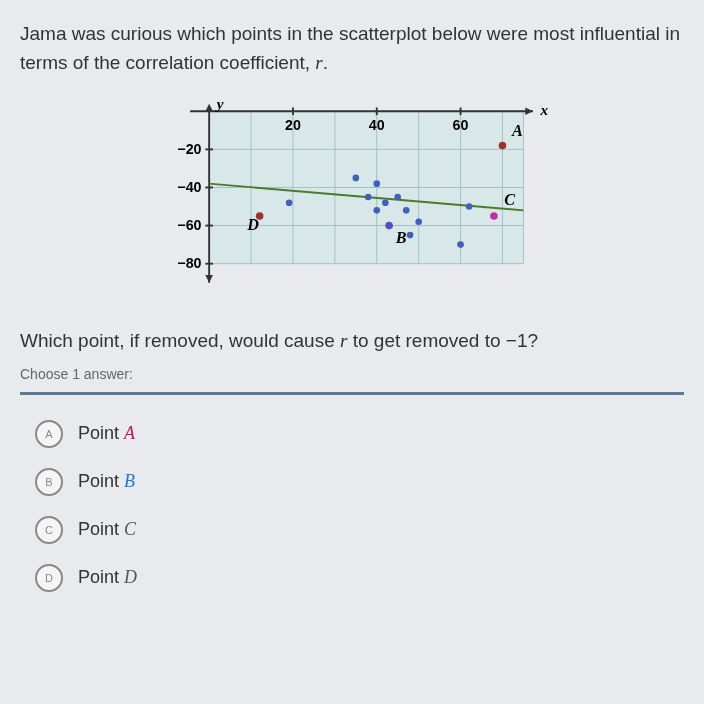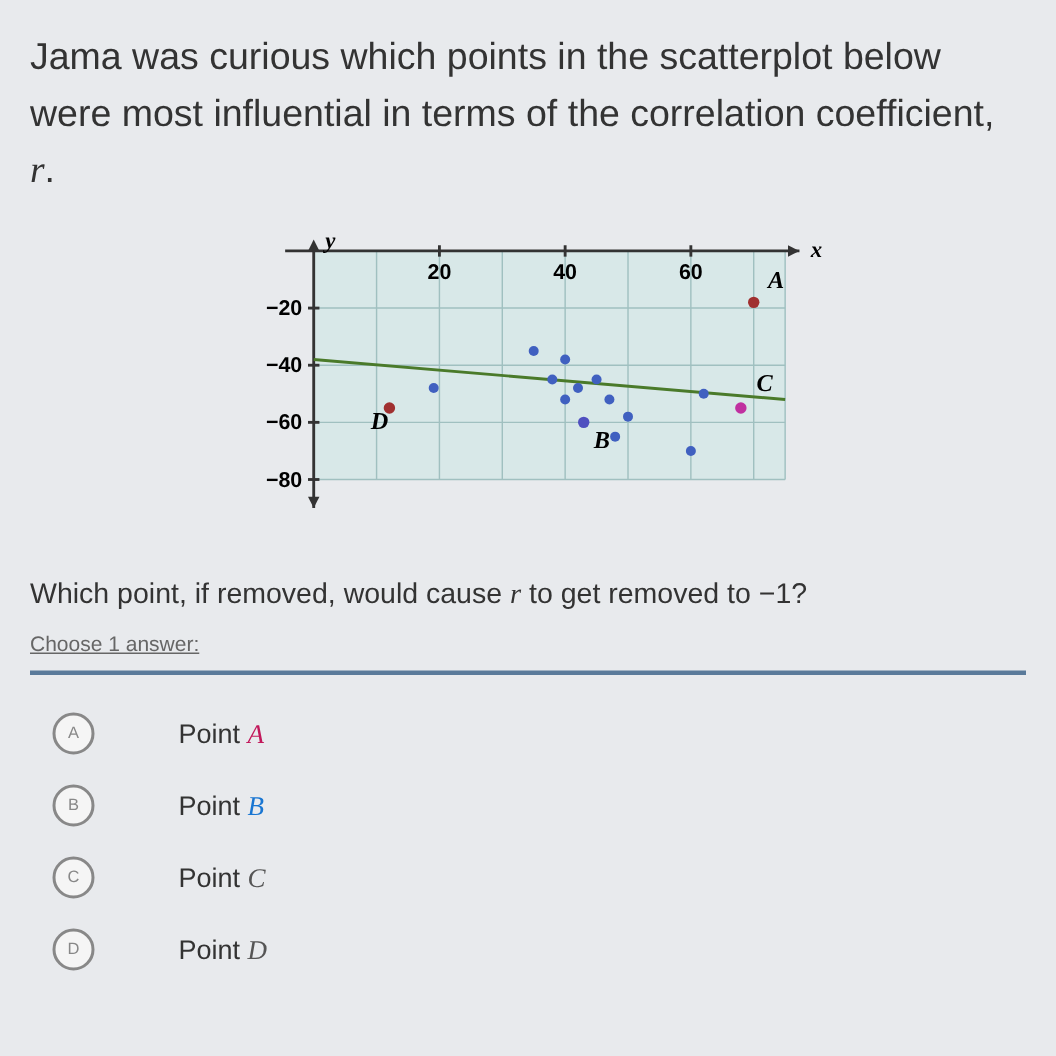--- a/index.html
+++ b/index.html
@@ -4,21 +4,21 @@
   <style>
     body {
       margin: 0;
       padding: 20px;
       font-family: -apple-system, BlinkMacSystemFont, 'Segoe UI', sans-serif;
       background: #e8eaed;
       color: #333;
       width: 664px;
     }
     .question-text {
-      font-size: 25px;
+      font-size: 19px;
       line-height: 1.5;
       margin-bottom: 20px;
     }
     .math-var {
       font-family: 'Times New Roman', serif;
       font-style: italic;
     }
     .chart-container {
       display: flex;
       justify-content: center;
@@ -31,21 +31,20 @@
     }
     .prompt-text {
       font-size: 19px;
       line-height: 1.5;
       margin: 30px 0 10px 0;
     }
     .choose-text {
       font-size: 14px;
       color: #666;
       margin-bottom: 10px;
-      text-decoration: underline;
     }
     .divider {
       height: 3px;
       background: #5a7a9a;
       margin-bottom: 15px;
     }
     .answer-option {
       display: flex;
       align-items: center;
       padding: 10px 15px;
@@ -59,21 +58,20 @@
       display: flex;
       align-items: center;
       justify-content: center;
       margin-right: 15px;
       font-size: 11px;
       color: #888;
       background: #f5f5f5;
     }
     .option-label {
       font-size: 18px;
-      margin-left: 41px;
     }
     .option-label .point-word {
       color: #333;
     }
     .label-a { color: #c2185b; }
     .label-b { color: #1976d2; }
     .label-c { color: #555; }
     .label-d { color: #555; }
     svg { display: block; }
   </style>

